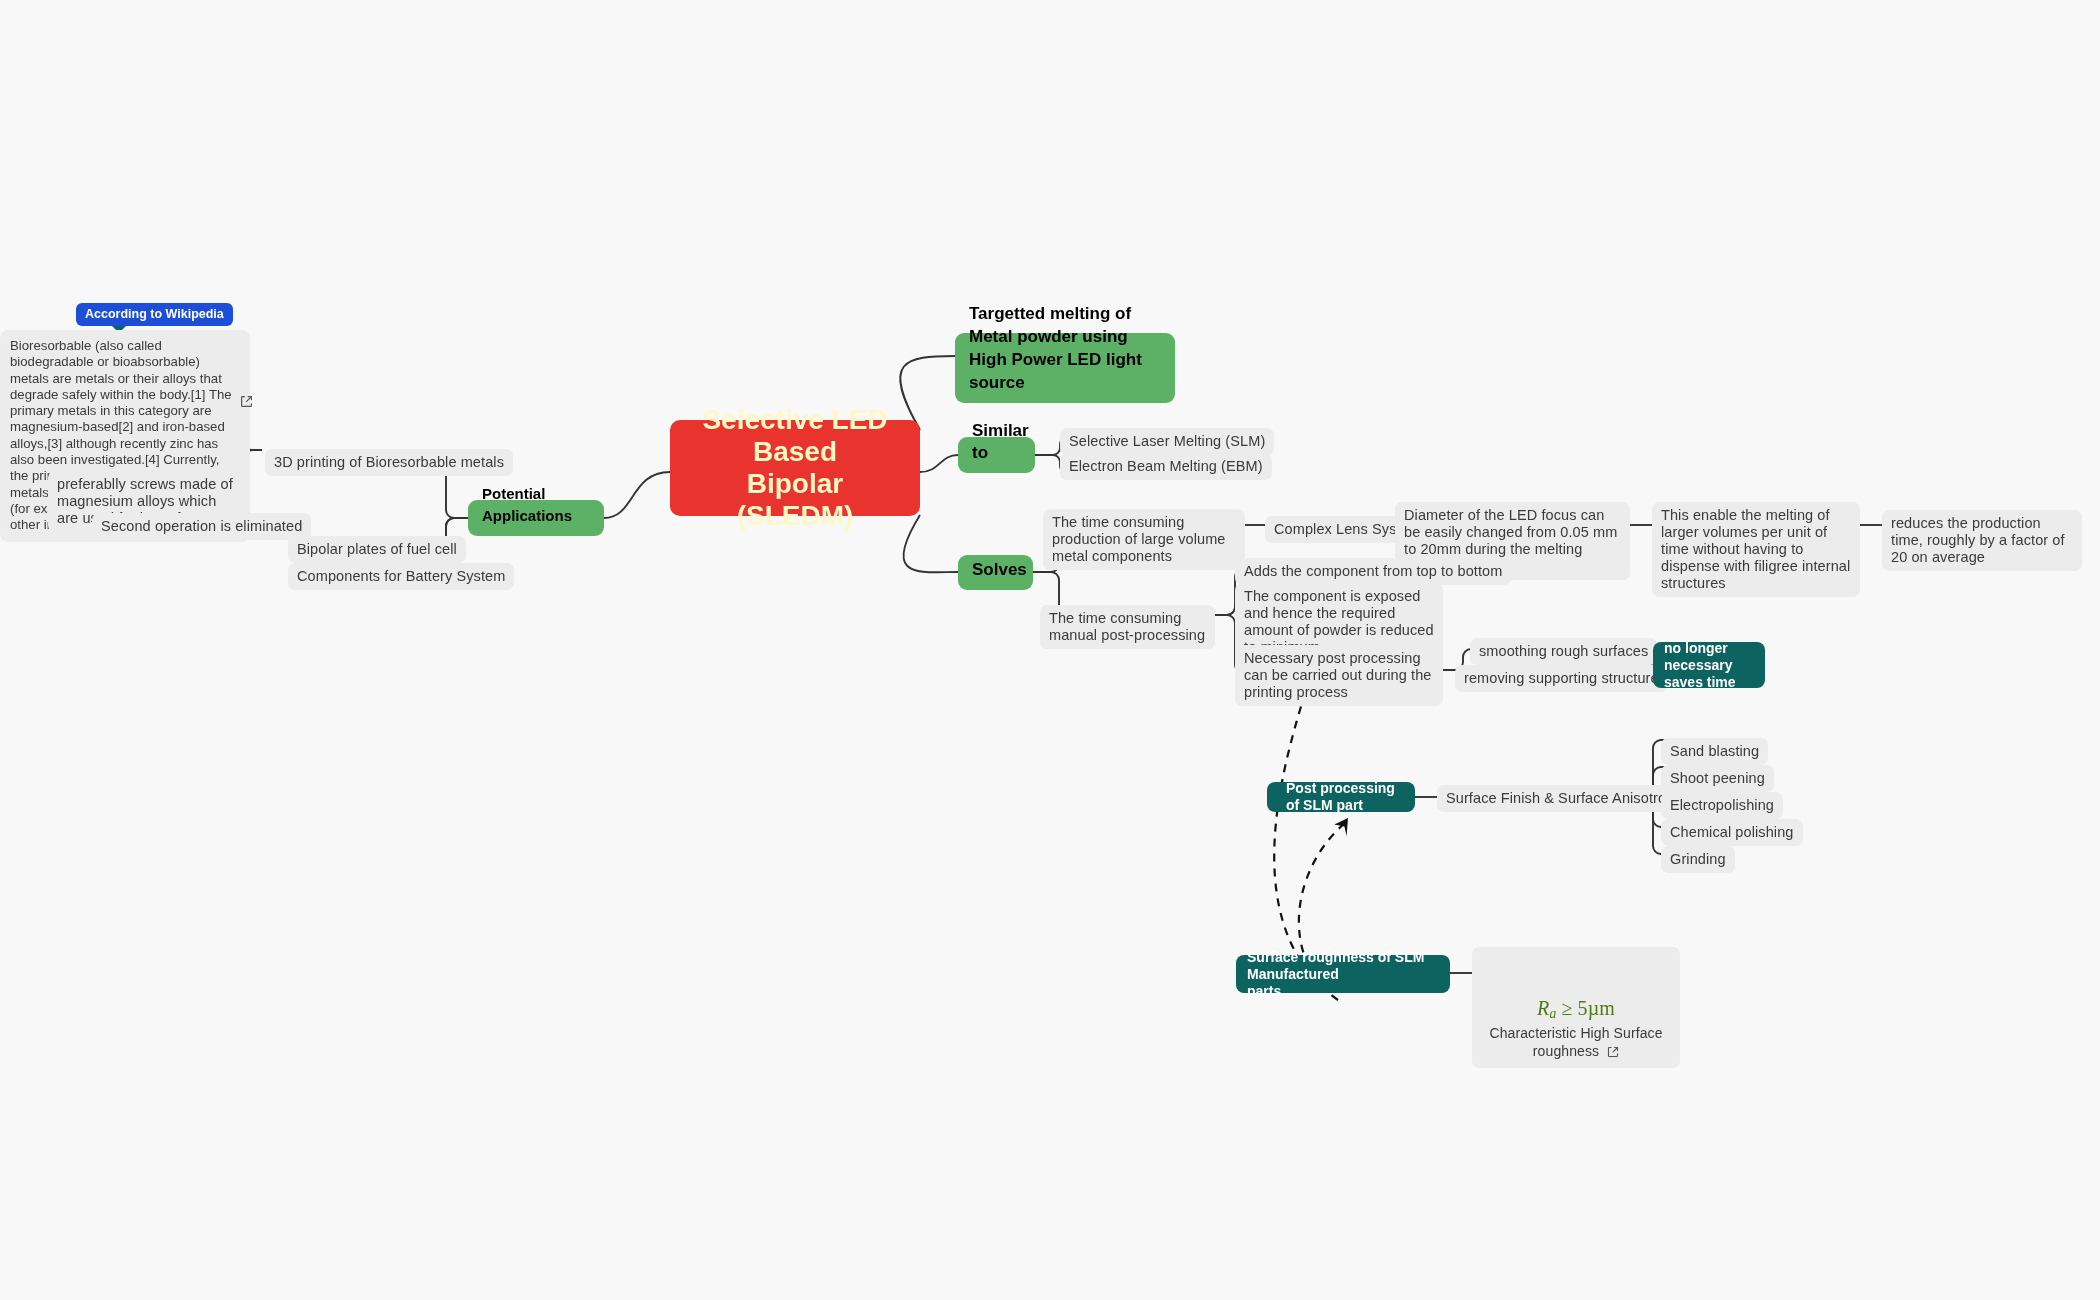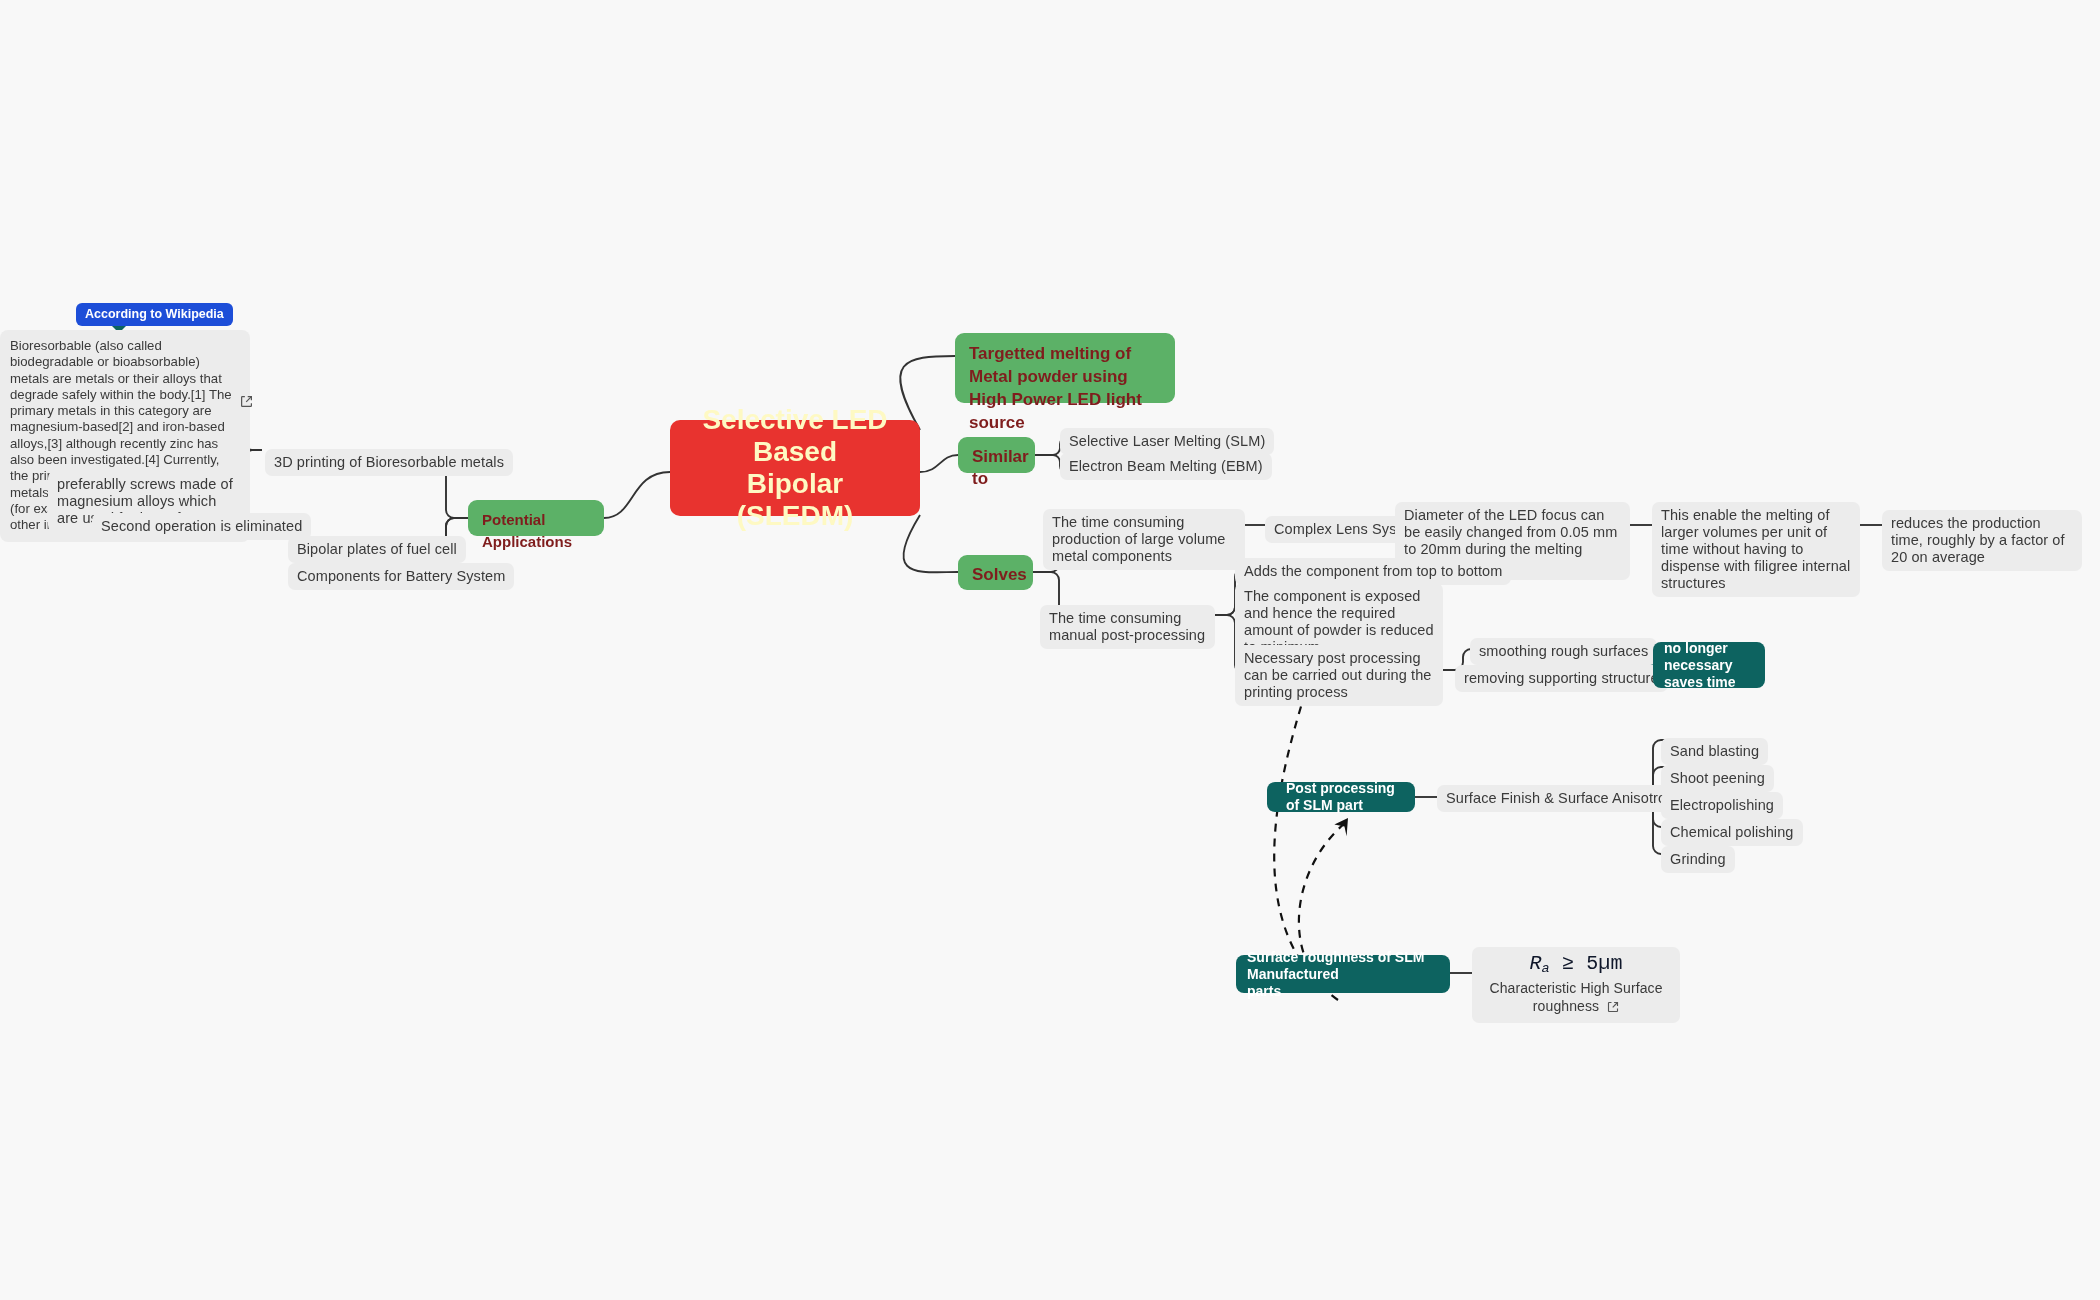--- a/index.html
+++ b/index.html
@@ -34,27 +34,27 @@
     font-size:28px;
     font-weight:bold;
     line-height:32px;
     text-align:center;
     display:flex;align-items:center;justify-content:center;
     padding:10px 14px;
   }
   
   .green{
     background:#5cb167;
-    color:#7f1d1d;
+    color:#000000;
     border-radius:9px;
     font-weight:bold;
     font-size:17px;
     line-height:22px;
     padding:9px 14px;
-    display:flex;align-items:flex-start;
+    display:flex;align-items:flex-end;
   }
   .green.multi{line-height:23px;}
   
   .teal{
     background:#0d6360;
     color:#ffffff;
     border-radius:8px;
     font-weight:bold;
     font-size:14px;
     line-height:17px;
@@ -76,24 +76,25 @@
     border-top:7px solid #0d6360;
   }
   .note{
     background:#ececec;color:#3a3a3a;border-radius:8px;
     font-size:13.2px;line-height:16.3px;padding:8px 10px;
   }
   .extlink{display:inline-block;vertical-align:middle;margin-left:4px;}
   .hamb{display:inline-block;vertical-align:middle;margin-left:7px;}
   .formula{
     text-align:center;
-    font-family:Liberation Mono, monospace;
+    font-family:Liberation Serif, serif;
     font-size:20px;
-    color:#0f172a;
+    color:#4d7c0f;
     padding-top:2px;
+    margin-top:45px;
   }
   .formula i{font-style:italic;}
   .sub{font-size:.68em;vertical-align:-.25em;font-style:italic;}
   .cap{font-size:14px;line-height:18px;color:#3a3a3a;text-align:center;padding-top:2px;}
 </style>
 </head>
 <body>
 
 <div id="canvas">
 

